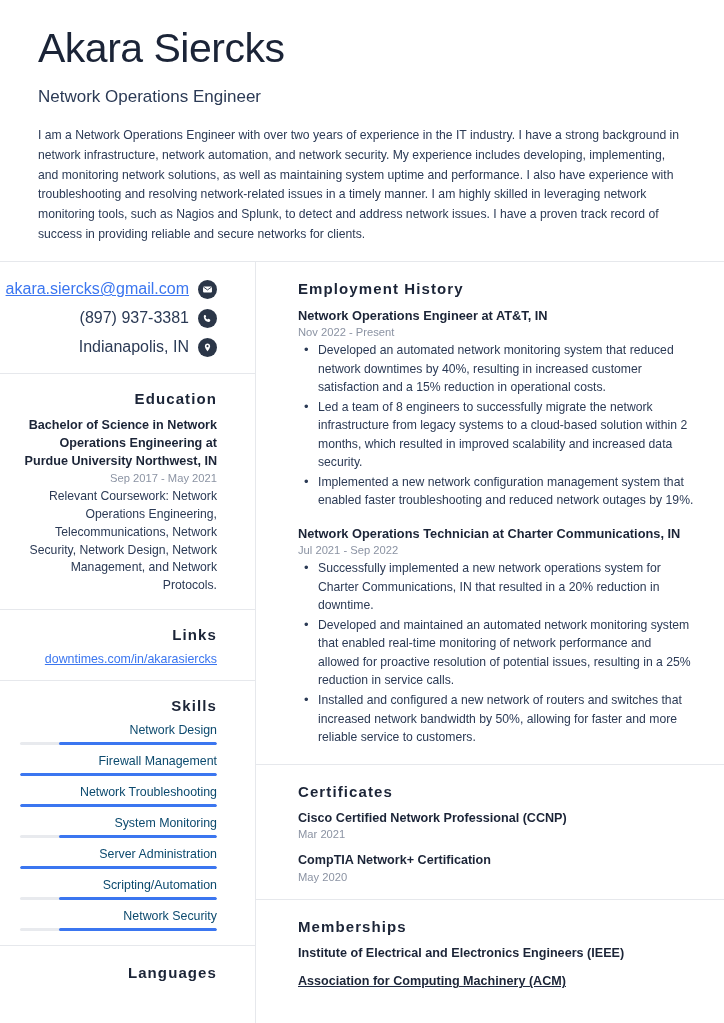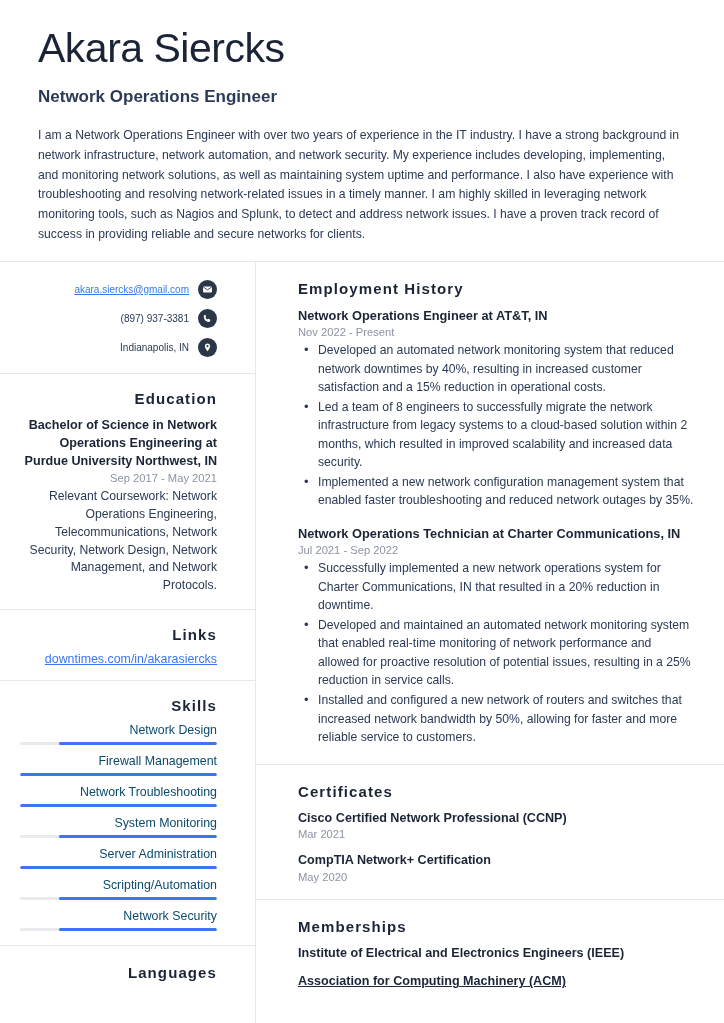--- a/index.html
+++ b/index.html
@@ -17,21 +17,21 @@
   .header { padding: 26px 38px 0 38px; }
   .name {
     font-size: 41px;
     font-weight: 400;
     letter-spacing: -0.5px;
     color: #1b2437;
     line-height: 1.1;
   }
   .job-title {
     font-size: 17px;
-    font-weight: 700;
+    font-weight: 400;
     color: #2b3a55;
     margin-top: 16px;
   }
   .summary {
     margin-top: 19px;
     font-size: 12.2px;
     line-height: 1.62;
     color: #2b3a55;
     max-width: 654px;
     text-align: left;
@@ -62,21 +62,21 @@
   .lblock.contact { padding-top: 18px; padding-bottom: 16px; }
 
   .contact-row {
     display: flex;
     align-items: center;
     justify-content: flex-end;
     gap: 9px;
     margin-bottom: 10px;
   }
   .contact-row:last-child { margin-bottom: 0; }
-  .contact-text { font-size: 10px; color: #2b3a55; text-align: center; }
+  .contact-text { font-size: 16px; color: #2b3a55; text-align: center; }
   .contact-text.link { color: #3b76f0; text-decoration: underline; }
   .cicon {
     width: 19px; height: 19px; flex: 0 0 19px;
     border-radius: 50%;
     background: #2b3648;
     display: flex; align-items: center; justify-content: center;
   }
   .cicon svg { display: block; }
 
   .sec-head {
@@ -315,21 +315,21 @@
 
       <div class="rblock">
         <div class="rsec-head">Employment History</div>
 
         <div class="entry">
           <div class="entry-title">Network Operations Engineer at AT&amp;T, IN</div>
           <div class="entry-date">Nov 2022 - Present</div>
           <ul class="bullets">
             <li>Developed an automated network monitoring system that reduced network downtimes by 40%, resulting in increased customer satisfaction and a 15% reduction in operational costs.</li>
             <li>Led a team of 8 engineers to successfully migrate the network infrastructure from legacy systems to a cloud-based solution within 2 months, which resulted in improved scalability and increased data security.</li>
-            <li>Implemented a new network configuration management system that enabled faster troubleshooting and reduced network outages by 35%.</li>
+            <li>Implemented a new network configuration management system that enabled faster troubleshooting and reduced network outages by 19%.</li>
           </ul>
         </div>
 
         <div class="entry">
           <div class="entry-title">Network Operations Technician at Charter Communications, IN</div>
           <div class="entry-date">Jul 2021 - Sep 2022</div>
           <ul class="bullets">
             <li>Successfully implemented a new network operations system for Charter Communications, IN that resulted in a 20% reduction in downtime.</li>
             <li>Developed and maintained an automated network monitoring system that enabled real-time monitoring of network performance and allowed for proactive resolution of potential issues, resulting in a 25% reduction in service calls.</li>
             <li>Installed and configured a new network of routers and switches that increased network bandwidth by 50%, allowing for faster and more reliable service to customers.</li>

